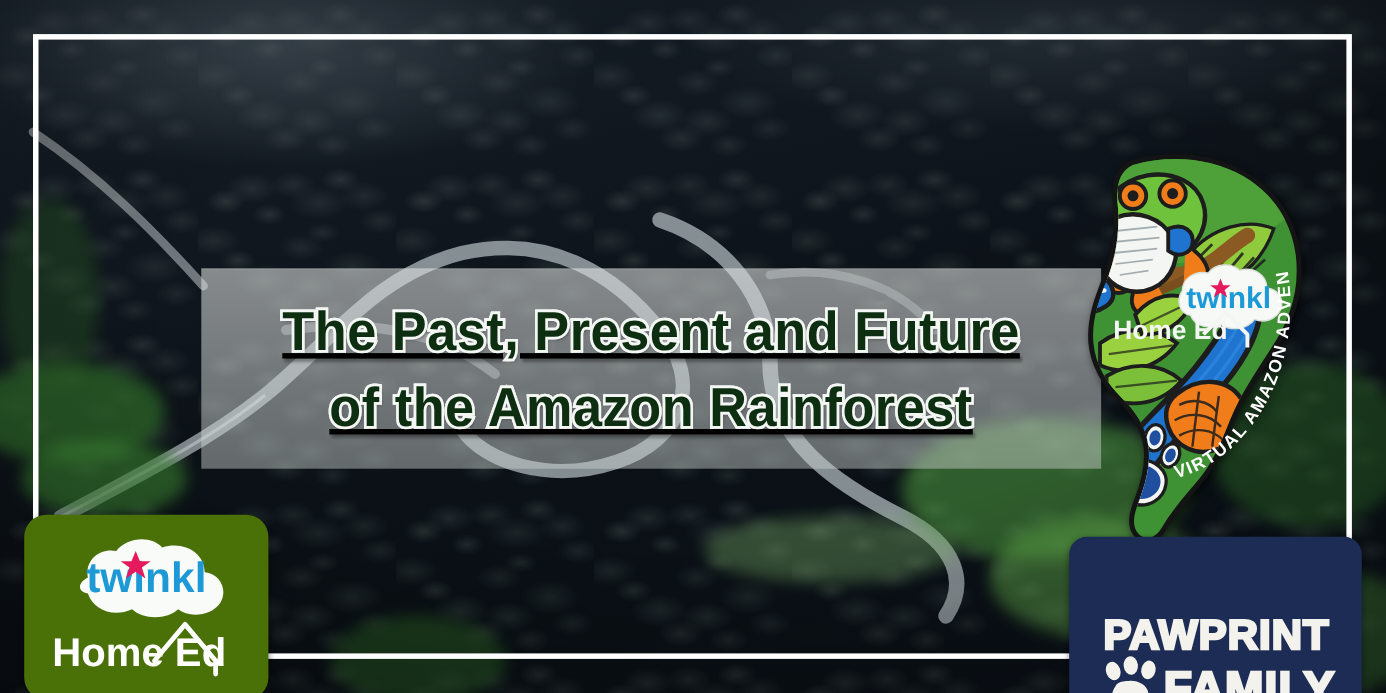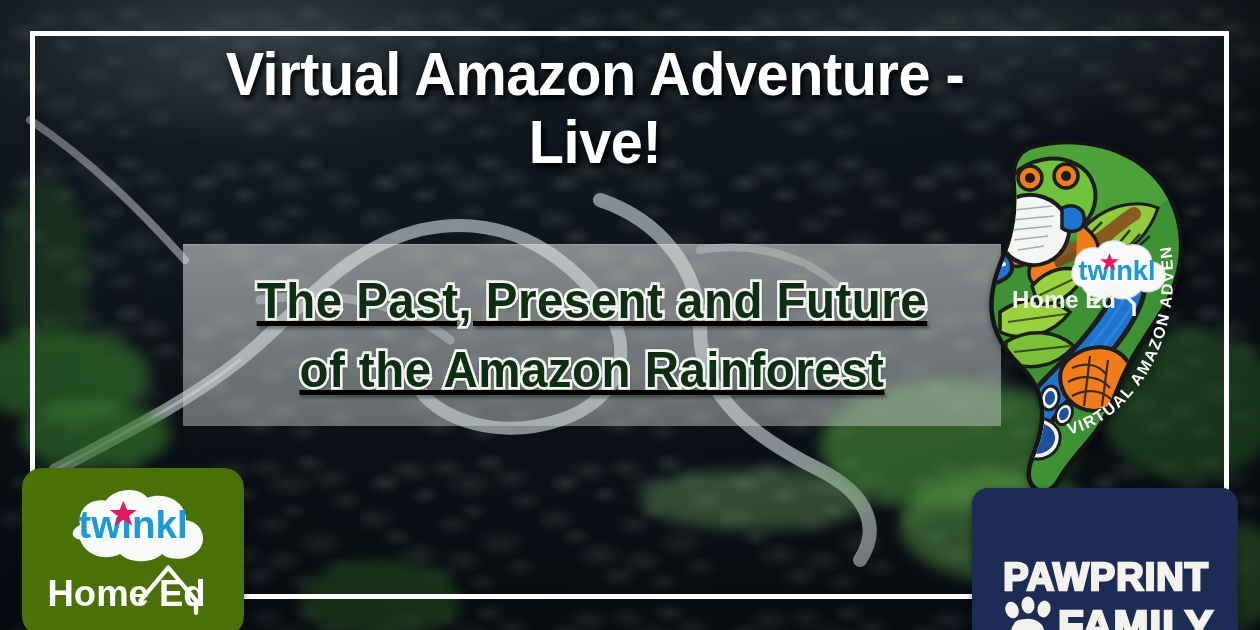--- a/index.html
+++ b/index.html
@@ -210,24 +210,20 @@
     <div class="leaf" style="left:1100px; top:330px; width:180px; height:150px; background:#2e6b28; opacity:.5;"></div>
     <div class="leaf" style="left:1150px; top:520px; width:140px; height:110px; background:#49903a; opacity:.45;"></div>
     <div class="leaf" style="left:640px;  top:470px; width:230px; height:60px;  background:#86c070; opacity:.35;"></div>
     <div class="leaf" style="left:0px;    top:180px; width:90px;  height:180px; background:#2b5d26; opacity:.4;"></div>
   </div>
 
   <div class="vignette"></div>
 
   <div class="frame"></div>
 
-  <div class="title-wrap">
-    <div class="title-line1">Virtual Amazon Adventure -</div>
-    <div class="title-line2">Live!</div>
-  </div>
 
   <div class="banner">
     <div class="sub-line">The Past, Present and Future</div>
     <div class="sub-line">of the Amazon Rainforest</div>
   </div>
 
   <div class="badge">
     <svg viewBox="0 0 262 358">
       <defs>
         <clipPath id="samClip">

